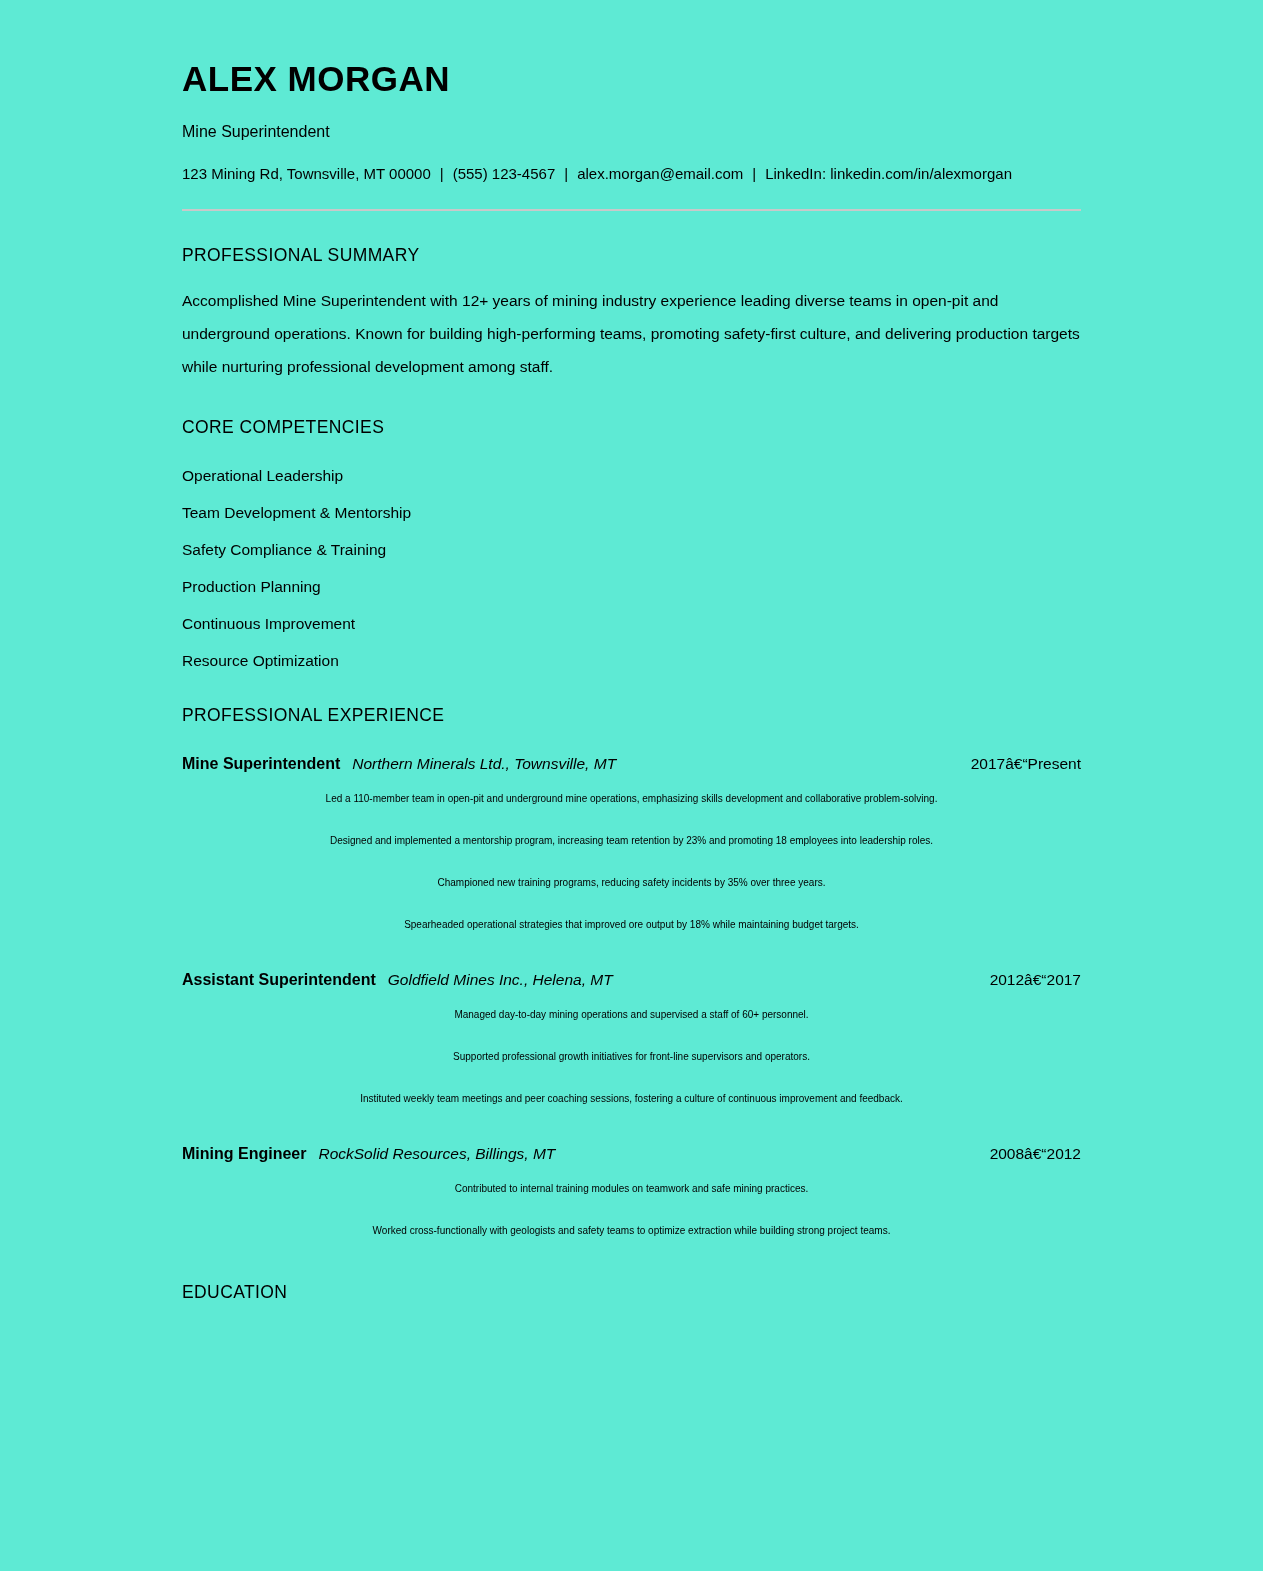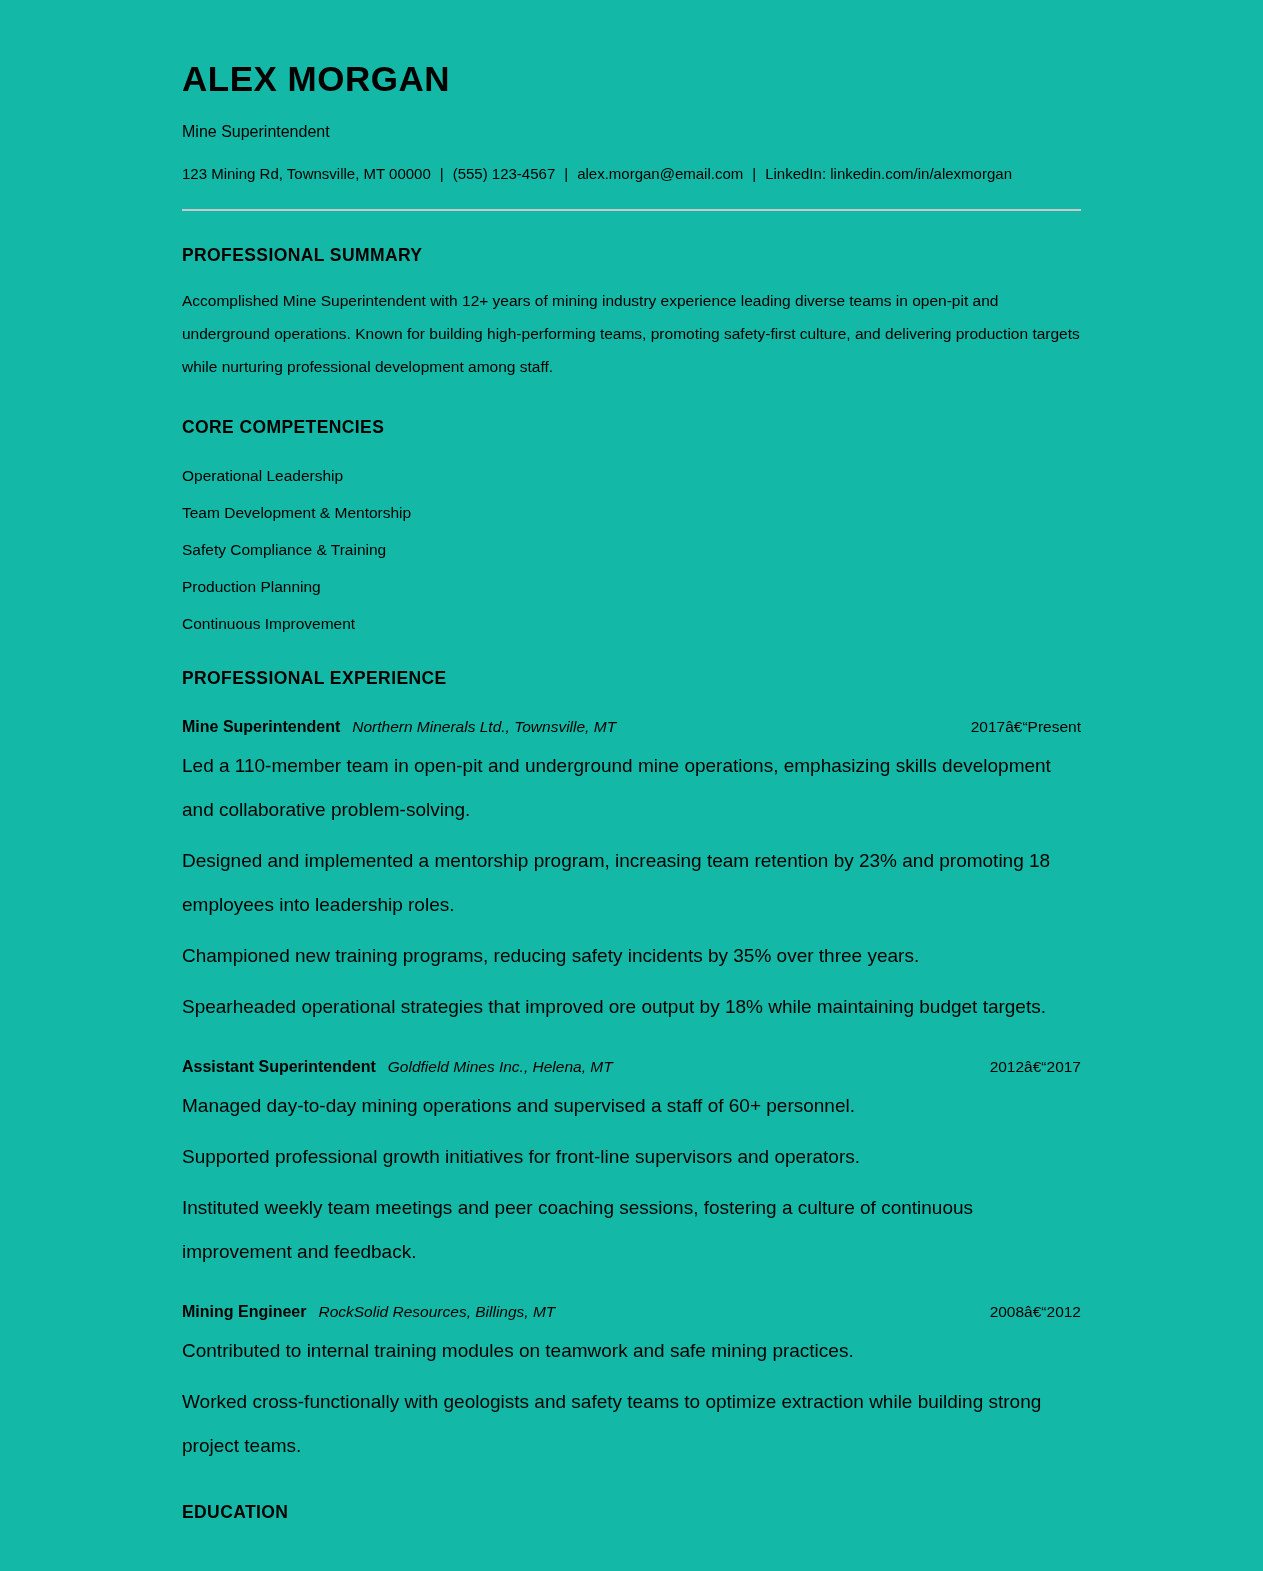--- a/index.html
+++ b/index.html
@@ -12,21 +12,21 @@
     width: 1263px;
     height: 1571px;
     font-family: "Liberation Sans", sans-serif;
     color: #000000;
     overflow: hidden;
   }
   .page {
     width: 1263px;
     height: 1571px;
     padding: 58px 182px 0 182px;
-    background: #14b8a6;
+    background: #5eead4;
   }
 
   
   .name {
     font-size: 35px;
     font-weight: 700;
     letter-spacing: 0.5px;
     margin: 0;
     line-height: 1.2;
   }
@@ -47,21 +47,21 @@
   }
   .header-divider {
     border: none;
     border-top: 2px solid #c9c9c9;
     margin: 26px 0 0 0;
   }
 
   
   .section-heading {
     font-size: 17.5px;
-    font-weight: 700;
+    font-weight: 400;
     letter-spacing: 0.4px;
     margin: 34px 0 0 0;
     line-height: 1.2;
   }
 
   
   .summary-text {
     font-size: 15.5px;
     line-height: 33px;
     margin: 18px 0 0 0;
@@ -94,23 +94,24 @@
     font-size: 15.5px;
     font-style: italic;
     margin-left: 12px;
   }
   .job-dates {
     margin-left: auto;
     font-size: 15.5px;
     text-align: center;
   }
   .job-bullet {
-    font-size: 19px;
-    line-height: 44px;
+    font-size: 10px;
+    line-height: 35px;
     margin: 7px 0 0 0;
+    text-align: center;
   }
   .job-block { margin: 0; }
 </style>
 </head>
 <body>
 
 <div class="page">
 
   <header>
     <h1 class="name">ALEX MORGAN</h1>
@@ -127,20 +128,21 @@
   </section>
 
   <section>
     <h2 class="section-heading">CORE COMPETENCIES</h2>
     <ul class="comp-list">
       <li class="comp-item">Operational Leadership</li>
       <li class="comp-item">Team Development &amp; Mentorship</li>
       <li class="comp-item">Safety Compliance &amp; Training</li>
       <li class="comp-item">Production Planning</li>
       <li class="comp-item">Continuous Improvement</li>
+      <li class="comp-item">Resource Optimization</li>
     </ul>
   </section>
 
   <section>
     <h2 class="section-heading">PROFESSIONAL EXPERIENCE</h2>
 
     <div class="job-block">
       <div class="job-header">
         <span class="job-title">Mine Superintendent</span>
         <span class="job-company">Northern Minerals Ltd., Townsville, MT</span>

